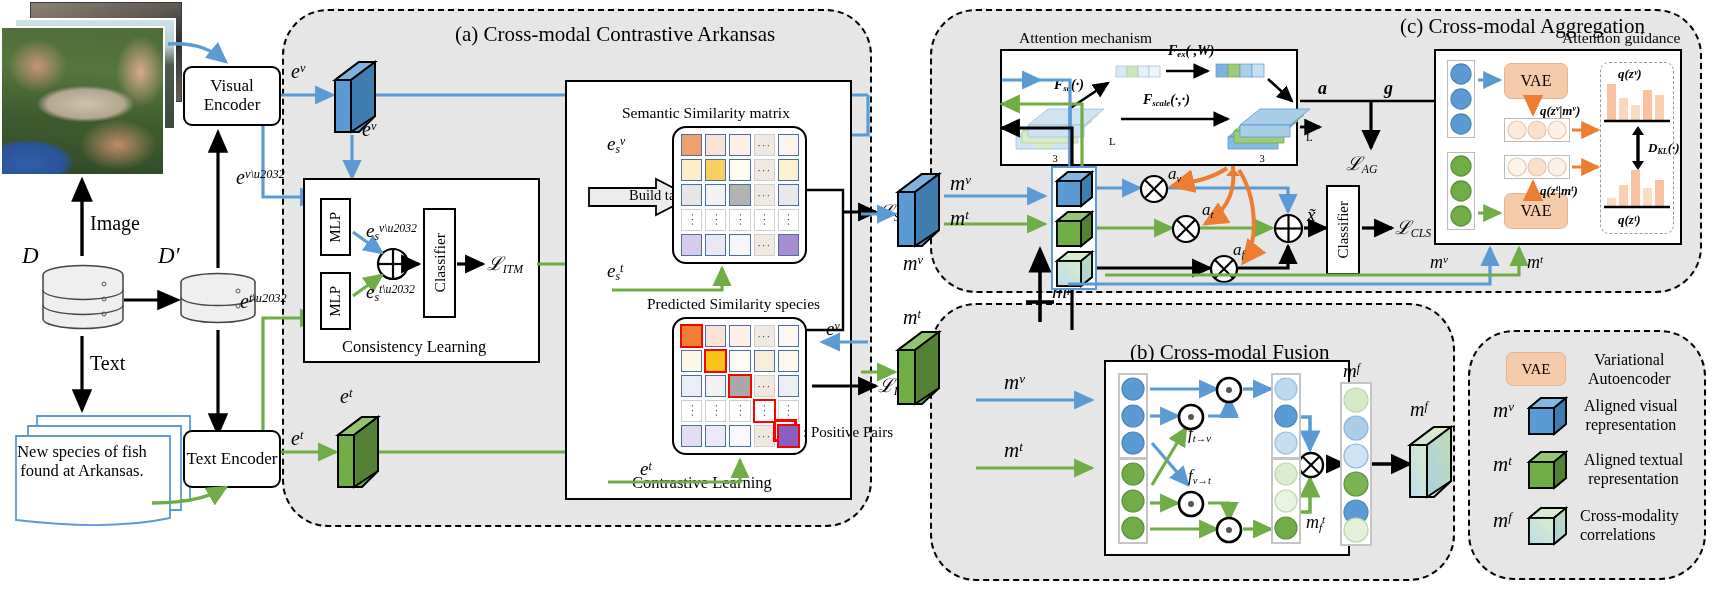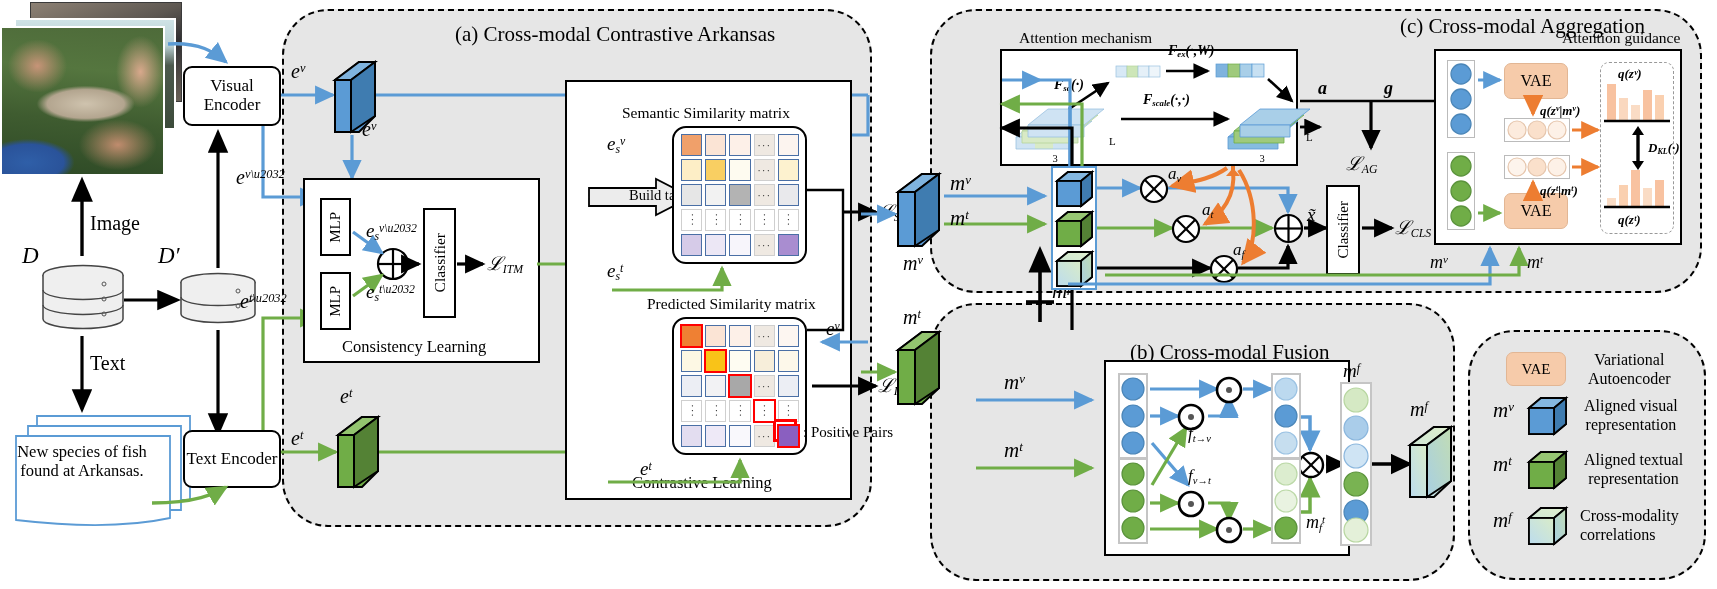--- a/index.html
+++ b/index.html
@@ -223,21 +223,21 @@
 <svg style="left:0; top:0; width:1717px; height:589px;">
   <polyline points="534,264 560,264 560,230 710,230" fill="none" stroke="#70ad47" stroke-width="3.2" opacity="0"></polyline>
   <polyline points="537,264 612,264" fill="none" stroke="#70ad47" stroke-width="3.2"></polyline>
   <polyline points="612,264 612,246" fill="none" stroke="#70ad47" stroke-width="3.2" marker-end="url(#mg)"></polyline>
 </svg>
 
 <div class="whitebox" style="left:565px; top:80px; width:287px; height:420px;"></div>
 <div class="lbl ttl" style="left:632px; top:473px; font-size:16.5px;">Contrastive Learning</div>
 
 <div class="lbl ttl" style="left:622px; top:104px; font-size:15.5px;">Semantic Similarity matrix</div>
-<div class="lbl ttl" style="left:647px; top:295px; font-size:15.5px;">Predicted Similarity matrix</div>
+<div class="lbl ttl" style="left:647px; top:295px; font-size:15.5px;">Predicted Similarity species</div>
 
 <svg style="left:588px; top:178px; width:105px; height:40px;">
   <path d="M1,10 L68,10 L68,1 L103,19 L68,37 L68,28 L1,28 Z" fill="#ececec" stroke="#000" stroke-width="1.8"></path>
 </svg>
 <div class="lbl" style="left:591px; top:187px; font-size:14.5px;margin-left:38px;">Build target</div>
 
 <div class="roundbox" style="left:672px; top:126px; width:135px; height:138px; border-radius:14px;"></div>
 <div class="abs" style="left:681px; top:134px; width:118px; height:122px; display:grid; grid-template-columns:repeat(5,1fr); grid-template-rows:repeat(5,1fr); gap:3px;">
     <div style="border: 1.6px solid rgb(74, 111, 165); background: rgb(240, 160, 106); position: relative;"></div>
     <div style="border: 1.6px solid rgb(74, 111, 165); background: rgb(251, 228, 213); position: relative;"></div>

